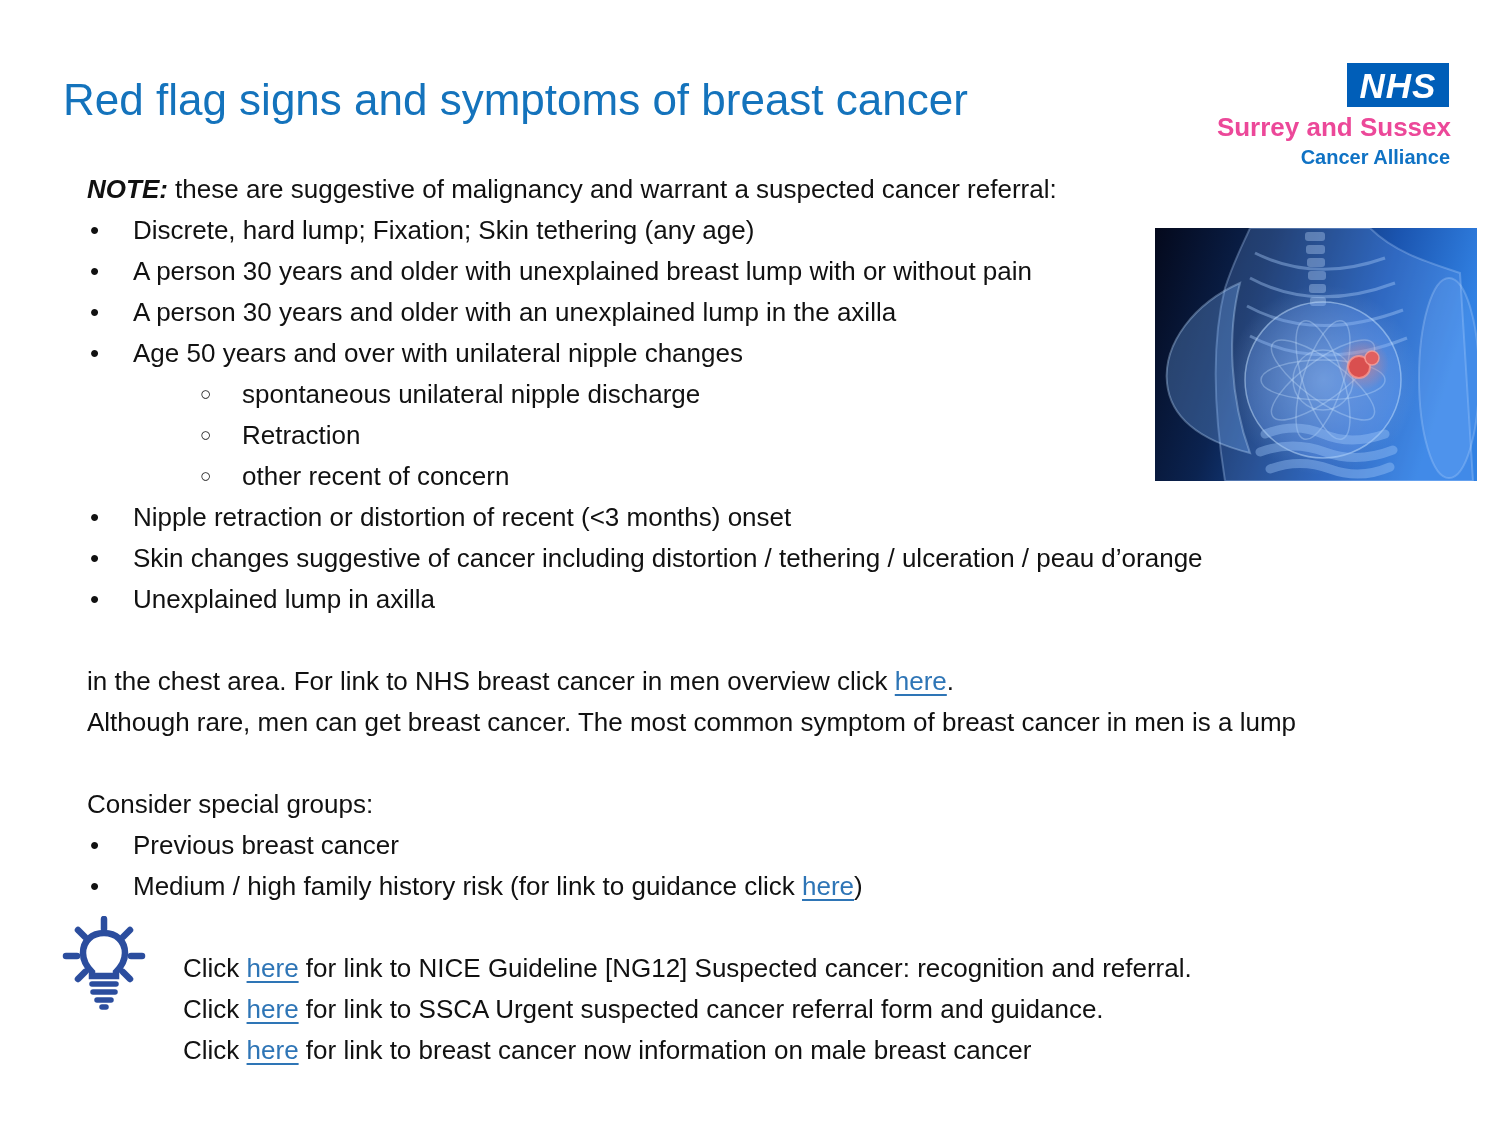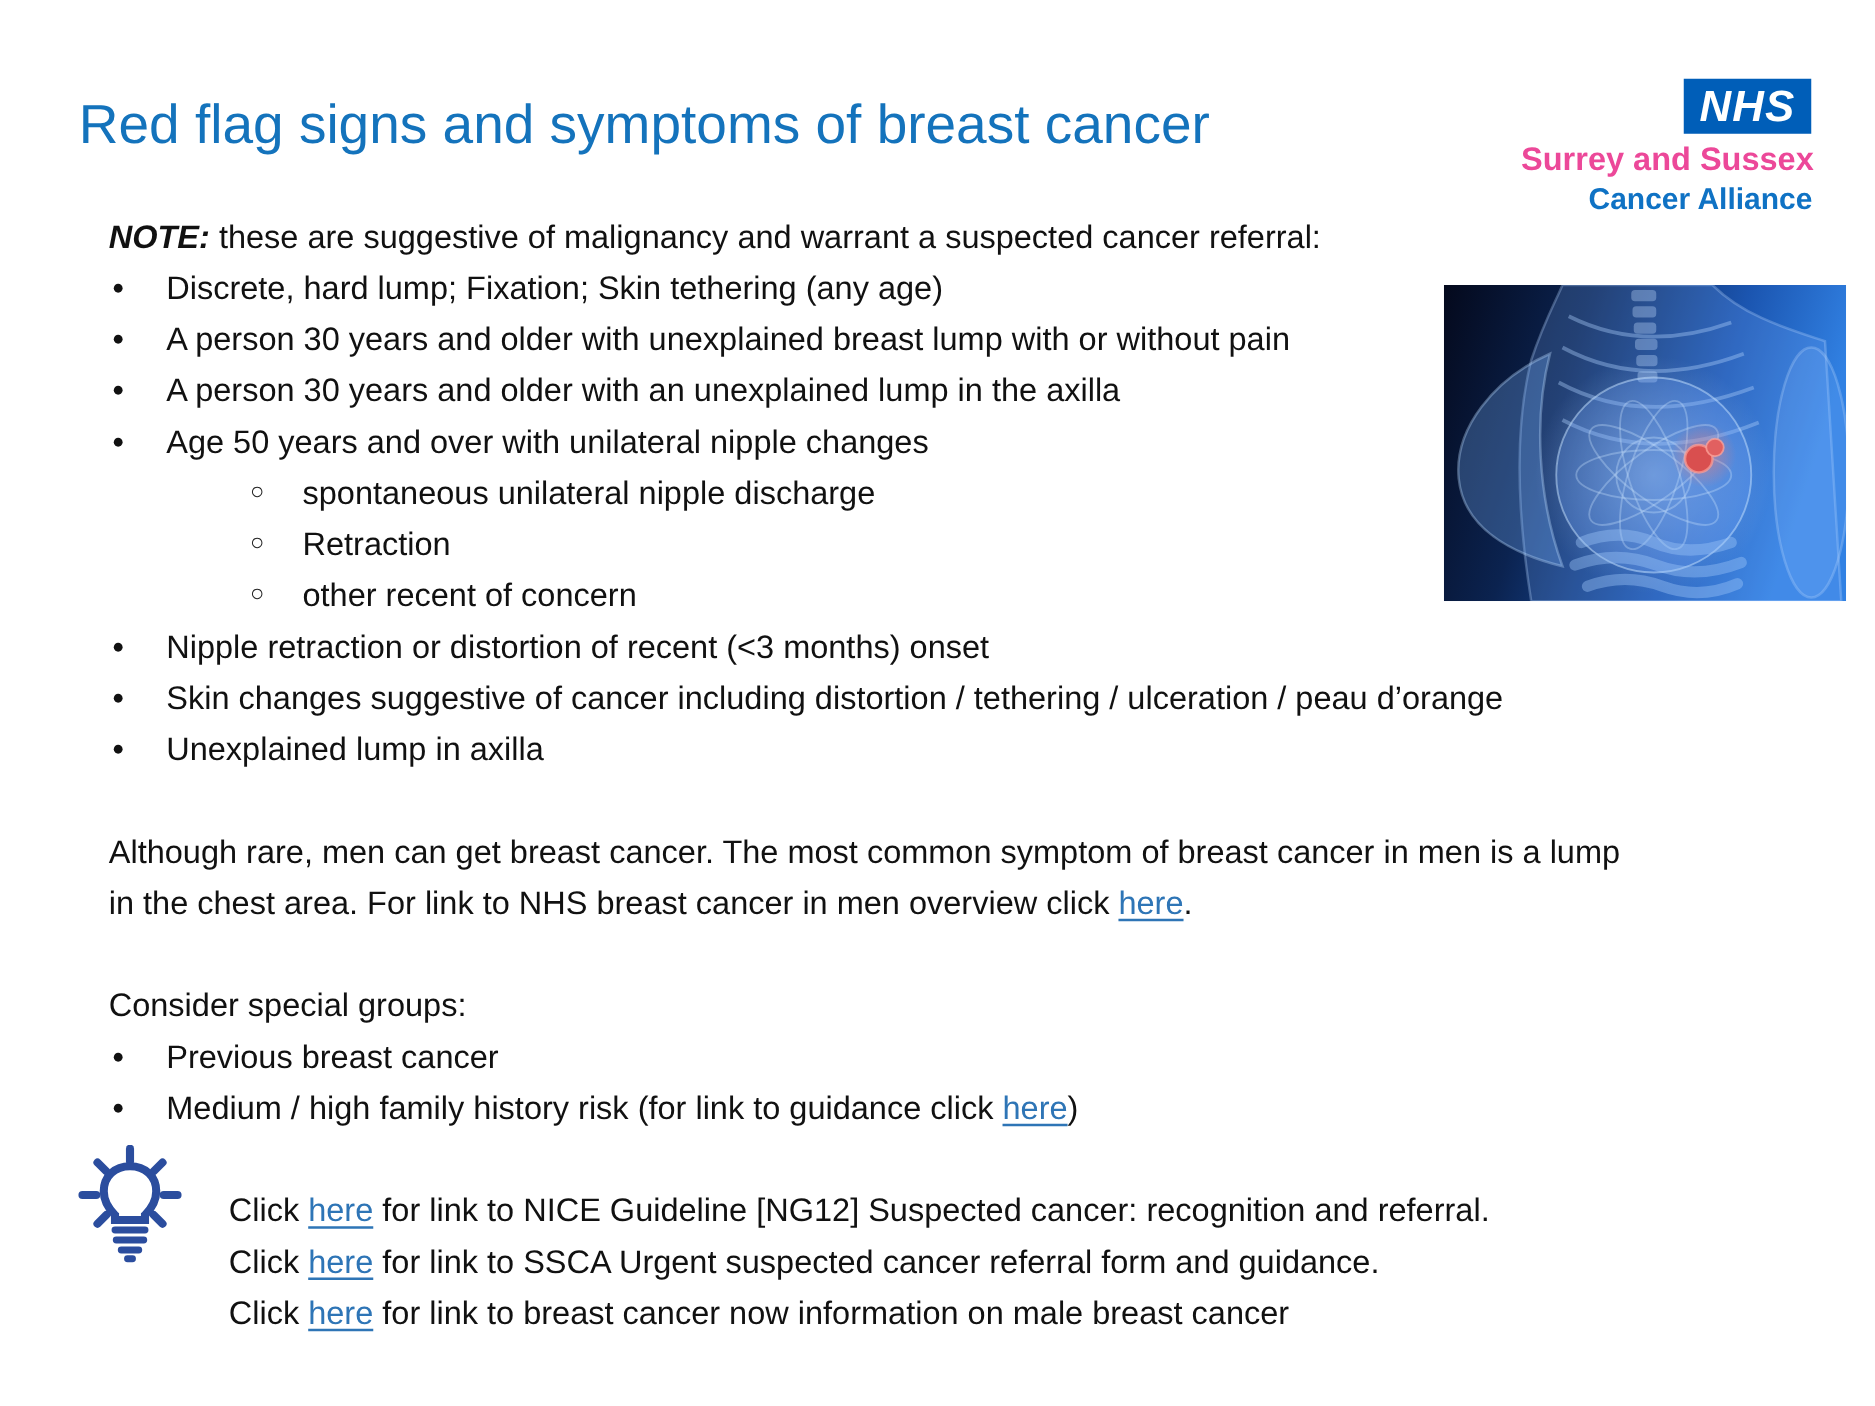--- a/index.html
+++ b/index.html
@@ -25,21 +25,21 @@
   .nhs-box span{
     color:#ffffff;font-weight:700;font-style:italic;font-size:35px;
     letter-spacing:1px;line-height:1;
   }
   .logo-org{
     position:absolute;right:4px;top:52px;width:260px;
     font-size:26px;font-weight:700;color:#ec4899;white-space:nowrap;text-align:right;
   }
   .logo-alliance{
     position:absolute;right:5px;top:86px;width:260px;
-    font-size:24px;font-weight:700;color:var(--alliance_blue,#0F72C4);
+    font-size:20px;font-weight:700;color:var(--alliance_blue,#0F72C4);
     white-space:nowrap;text-align:right;
   }
   
   .content{position:absolute;left:87px;top:169px;width:1390px;}
   .row{position:relative;height:41px;line-height:41px;font-size:26px;white-space:nowrap;}
   .row .bold{font-weight:700;font-style:italic;}
   .marker1{position:absolute;left:3px;top:0;font-size:26px;}
   .ind1{padding-left:46px;}
   .marker2{position:absolute;left:113px;top:-1px;font-size:19px;color:#222;}
   .ind2{padding-left:155px;}
@@ -203,24 +203,24 @@
     <span class="ind1">Skin changes suggestive of cancer including distortion / tethering / ulceration / peau d’orange</span>
   </div>
   <div class="row">
     <span class="marker1">•</span>
     <span class="ind1">Unexplained lump in axilla</span>
   </div>
 
   <div class="row"></div>
 
   <div class="row">
+    <span>in the chest area. For link to NHS breast cancer in men overview click </span><a class="link">here</a><span>.</span>
+  </div>
+  <div class="row">
     <span>Although rare, men can get breast cancer. The most common symptom of breast cancer in men is a lump</span>
-  </div>
-  <div class="row">
-    <span>in the chest area. For link to NHS breast cancer in men overview click </span><a class="link">here</a><span>.</span>
   </div>
 
   <div class="row"></div>
 
   <div class="row">
     <span>Consider special groups:</span>
   </div>
   <div class="row">
     <span class="marker1">•</span>
     <span class="ind1">Previous breast cancer</span>

